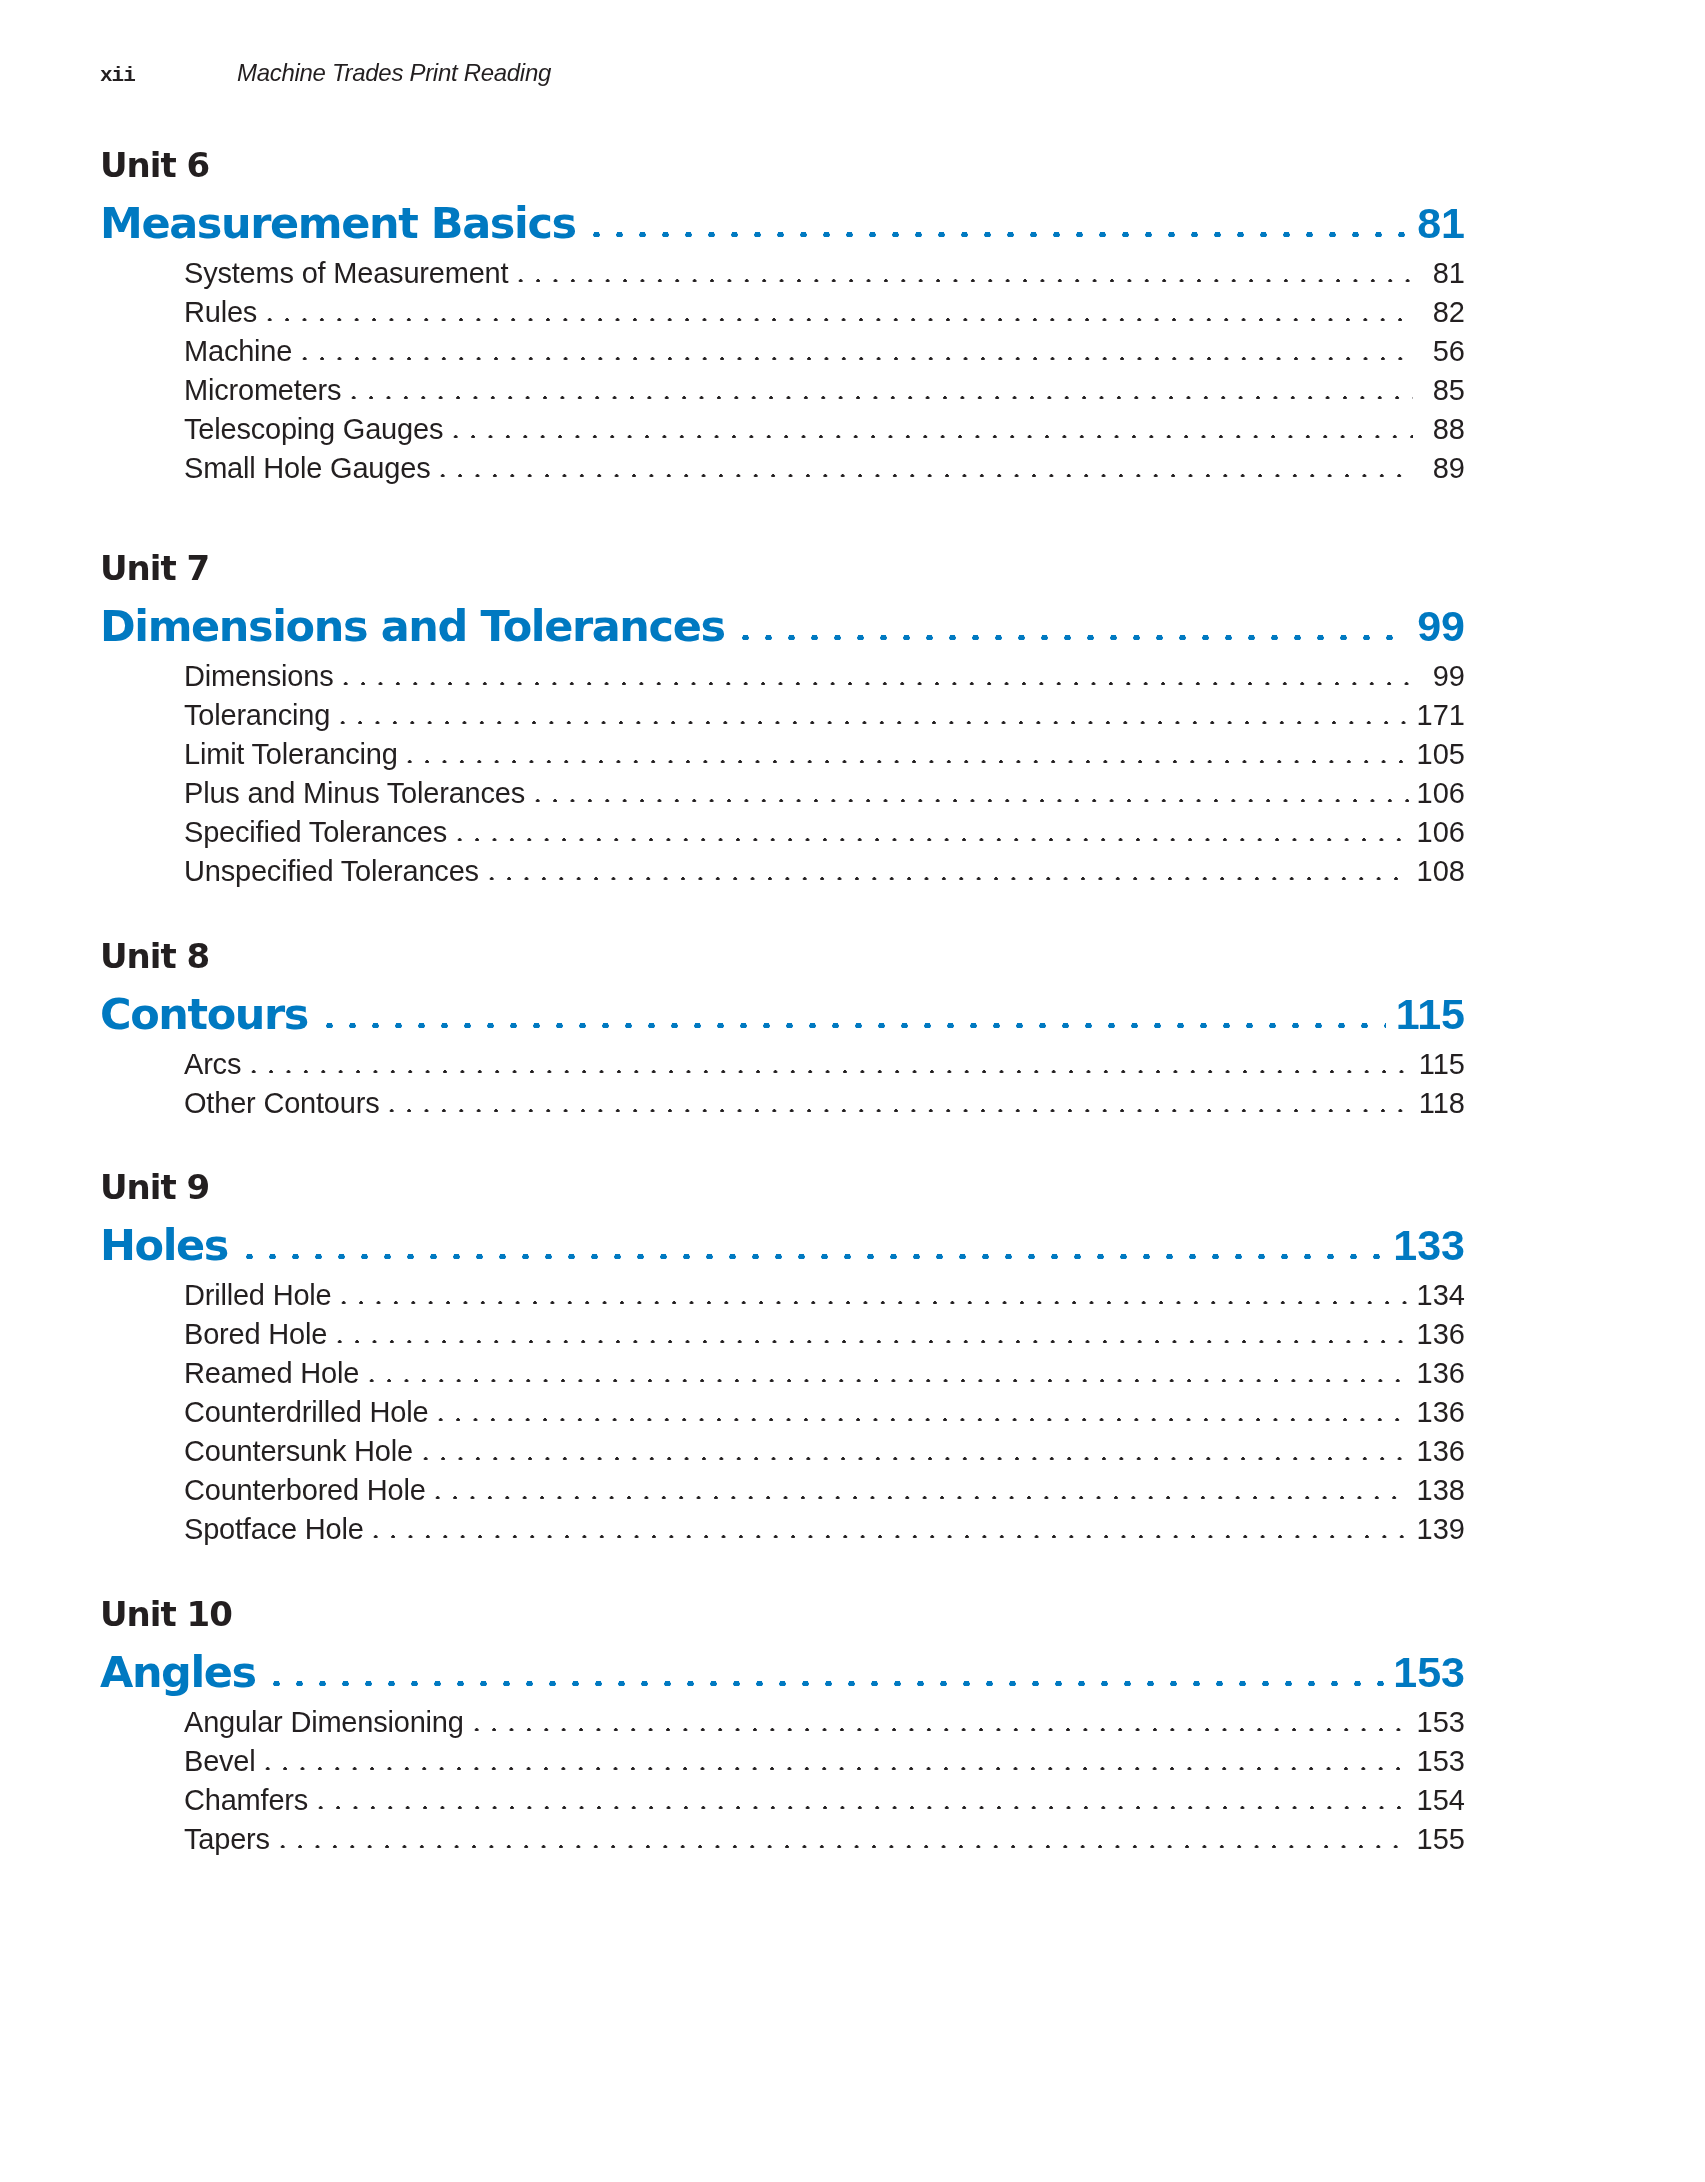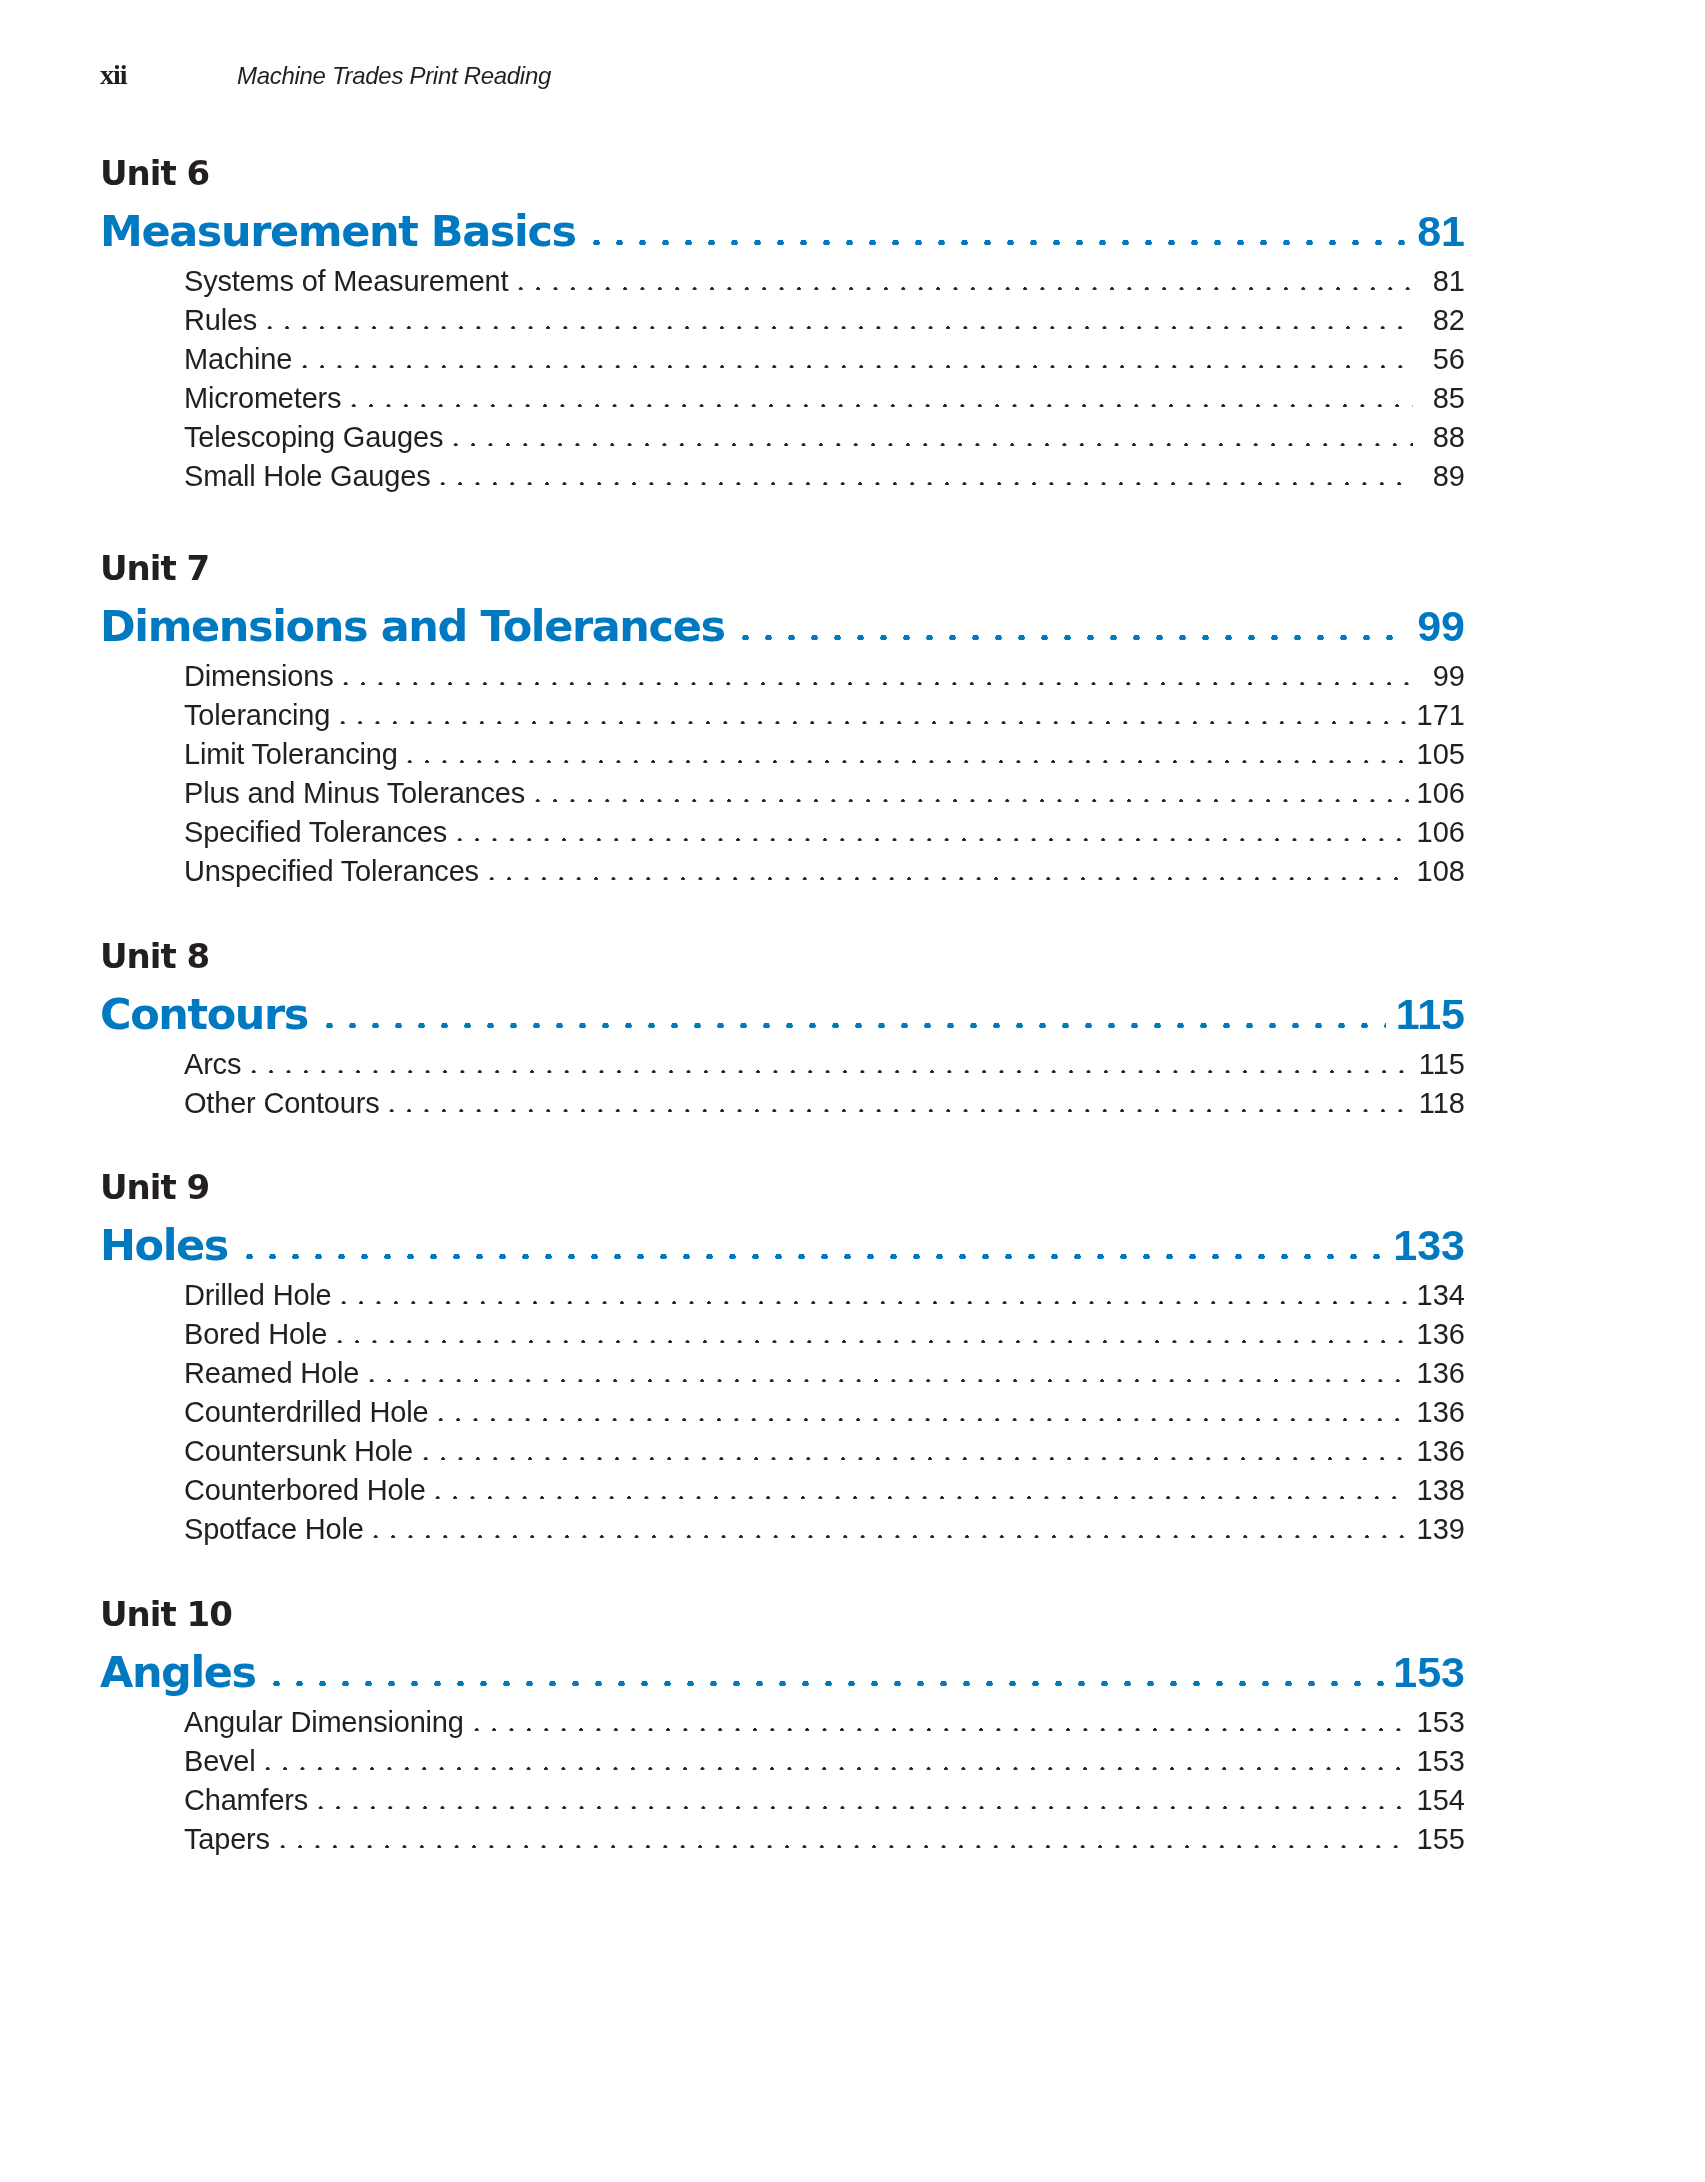--- a/index.html
+++ b/index.html
@@ -1,18 +1,18 @@
 <!DOCTYPE html>
 <html><head>
 <meta charset="utf-8">
 <style>
   html, body { margin:0; padding:0; background:#ffffff; }
   body { width:1705px; height:2182px; position:relative; overflow:hidden; color:#231f20; }
   .running-head { position:absolute; left:100px; top:59px; height:38px; display:flex; align-items:baseline; }
-  .folio { font-family:Liberation Serif, serif; font-weight:bold; font-size:28px; letter-spacing:-1px; width:137px; }
+  .folio { font-family:Liberation Mono, monospace; font-weight:bold; font-size:21px; letter-spacing:-1px; width:137px; }
   .book-title { font-family:"Liberation Sans", sans-serif; font-style:italic; font-size:24px; letter-spacing:-0.3px;text-align:center; }
   .unit { position:absolute; left:100px; width:1365px; }
   .unit-label { font-family:"DejaVu Sans", sans-serif; font-weight:bold; font-size:34px; letter-spacing:-1px; line-height:42px; height:42px; color:#231f20; }
   .unit-heading { display:flex; align-items:flex-start; height:55px; line-height:55px; margin-top:9.6px; color:#0079c1; }
   .unit-heading .h-title { font-family:"DejaVu Sans", sans-serif; font-weight:bold; font-size:43px; letter-spacing:-1.4px; white-space:nowrap; }
   .unit-heading .h-leader { flex:1; overflow:hidden; white-space:nowrap; margin:0 9.6px; height:5.7px; align-self:center; margin-top:23px;
       background-image:radial-gradient(circle, #0079c1 3.1px, transparent 3.4px); background-size:23px 7.6px; background-repeat:repeat-x; background-position:left center; }
   .unit-heading .h-page { font-family:"Liberation Sans", sans-serif; font-weight:bold; font-size:43px; }
   .items { margin-top:3.8px; padding-left:84px; }
   .item { display:flex; align-items:flex-end; height:39px; line-height:39px; }
@@ -22,21 +22,21 @@
   .item .i-page { font-family:"Liberation Sans", sans-serif; font-size:29px; min-width:44px; text-align:right; }
 </style>
 </head>
 <body>
 
 <div class="running-head">
   <span class="folio">xii</span>
   <span class="book-title">Machine Trades Print Reading</span>
 </div>
 
-<section class="unit" style="top:152px;">
+<section class="unit" style="top:144px;">
   <div class="unit-label">Unit 6</div>
   <div class="unit-heading">
     <span class="h-title">Measurement Basics</span>
     <span class="h-leader"></span>
     <span class="h-page">81</span>
   </div>
   <div class="items">
     <div class="item">
         <span class="i-title">Systems of Measurement</span>
         <span class="i-leader"></span>

